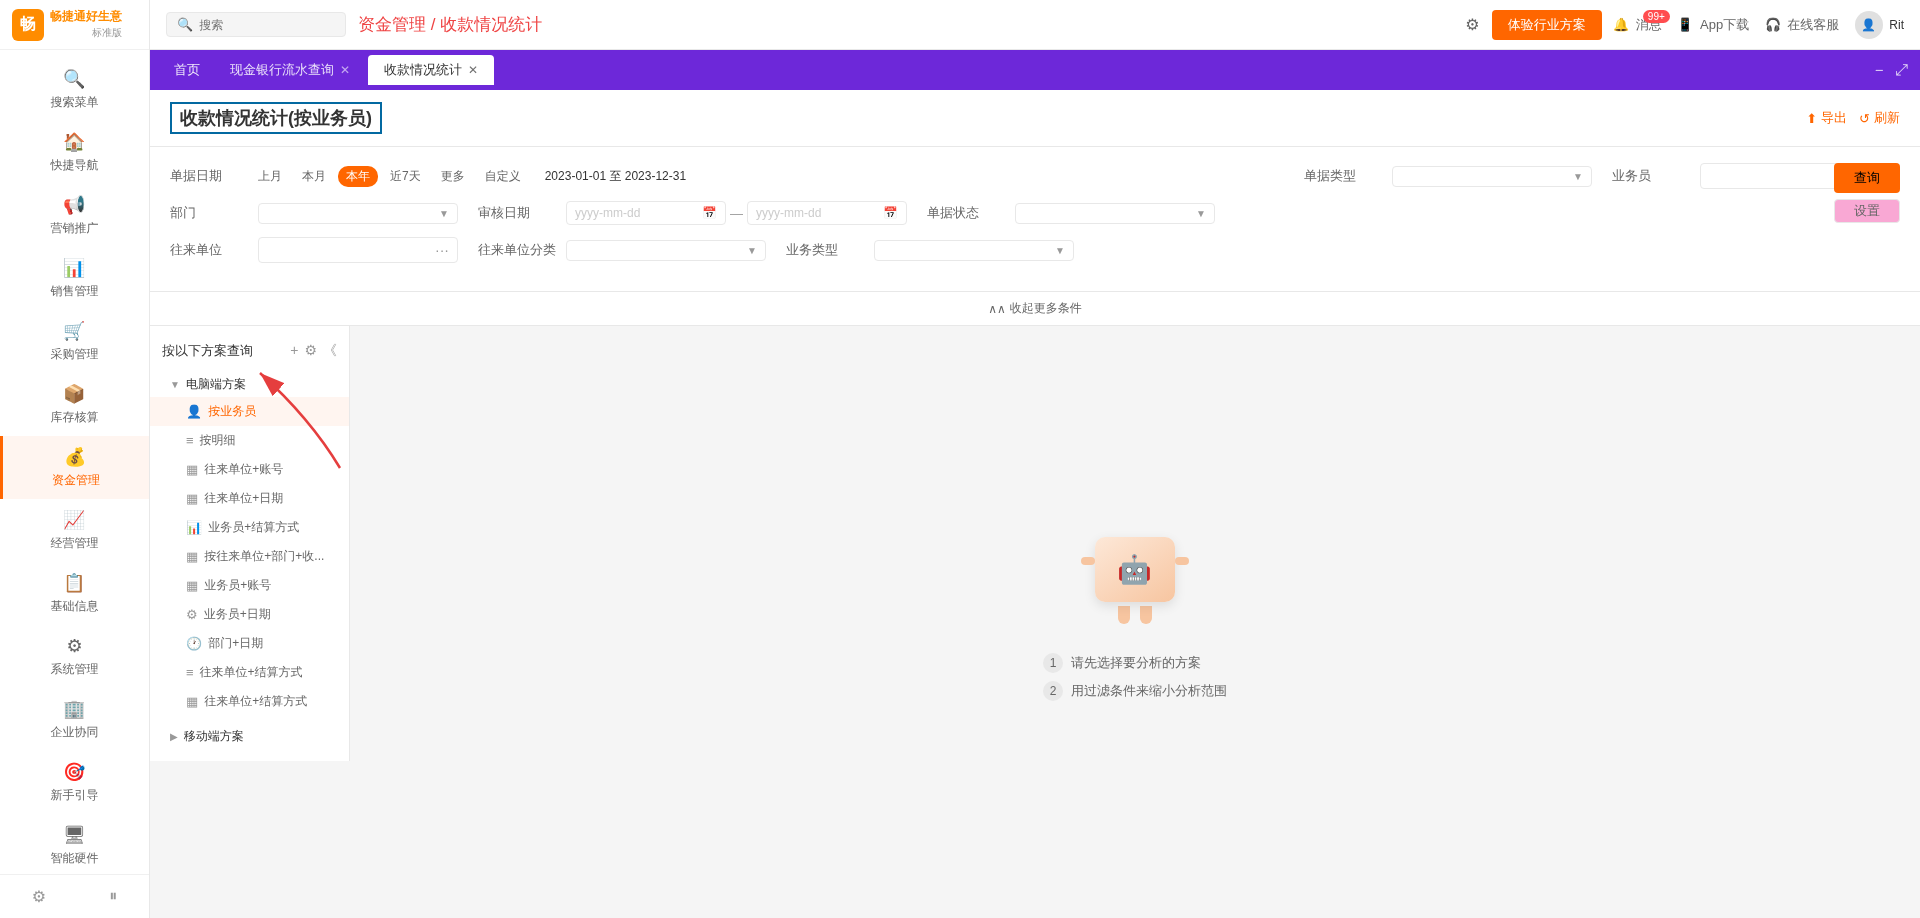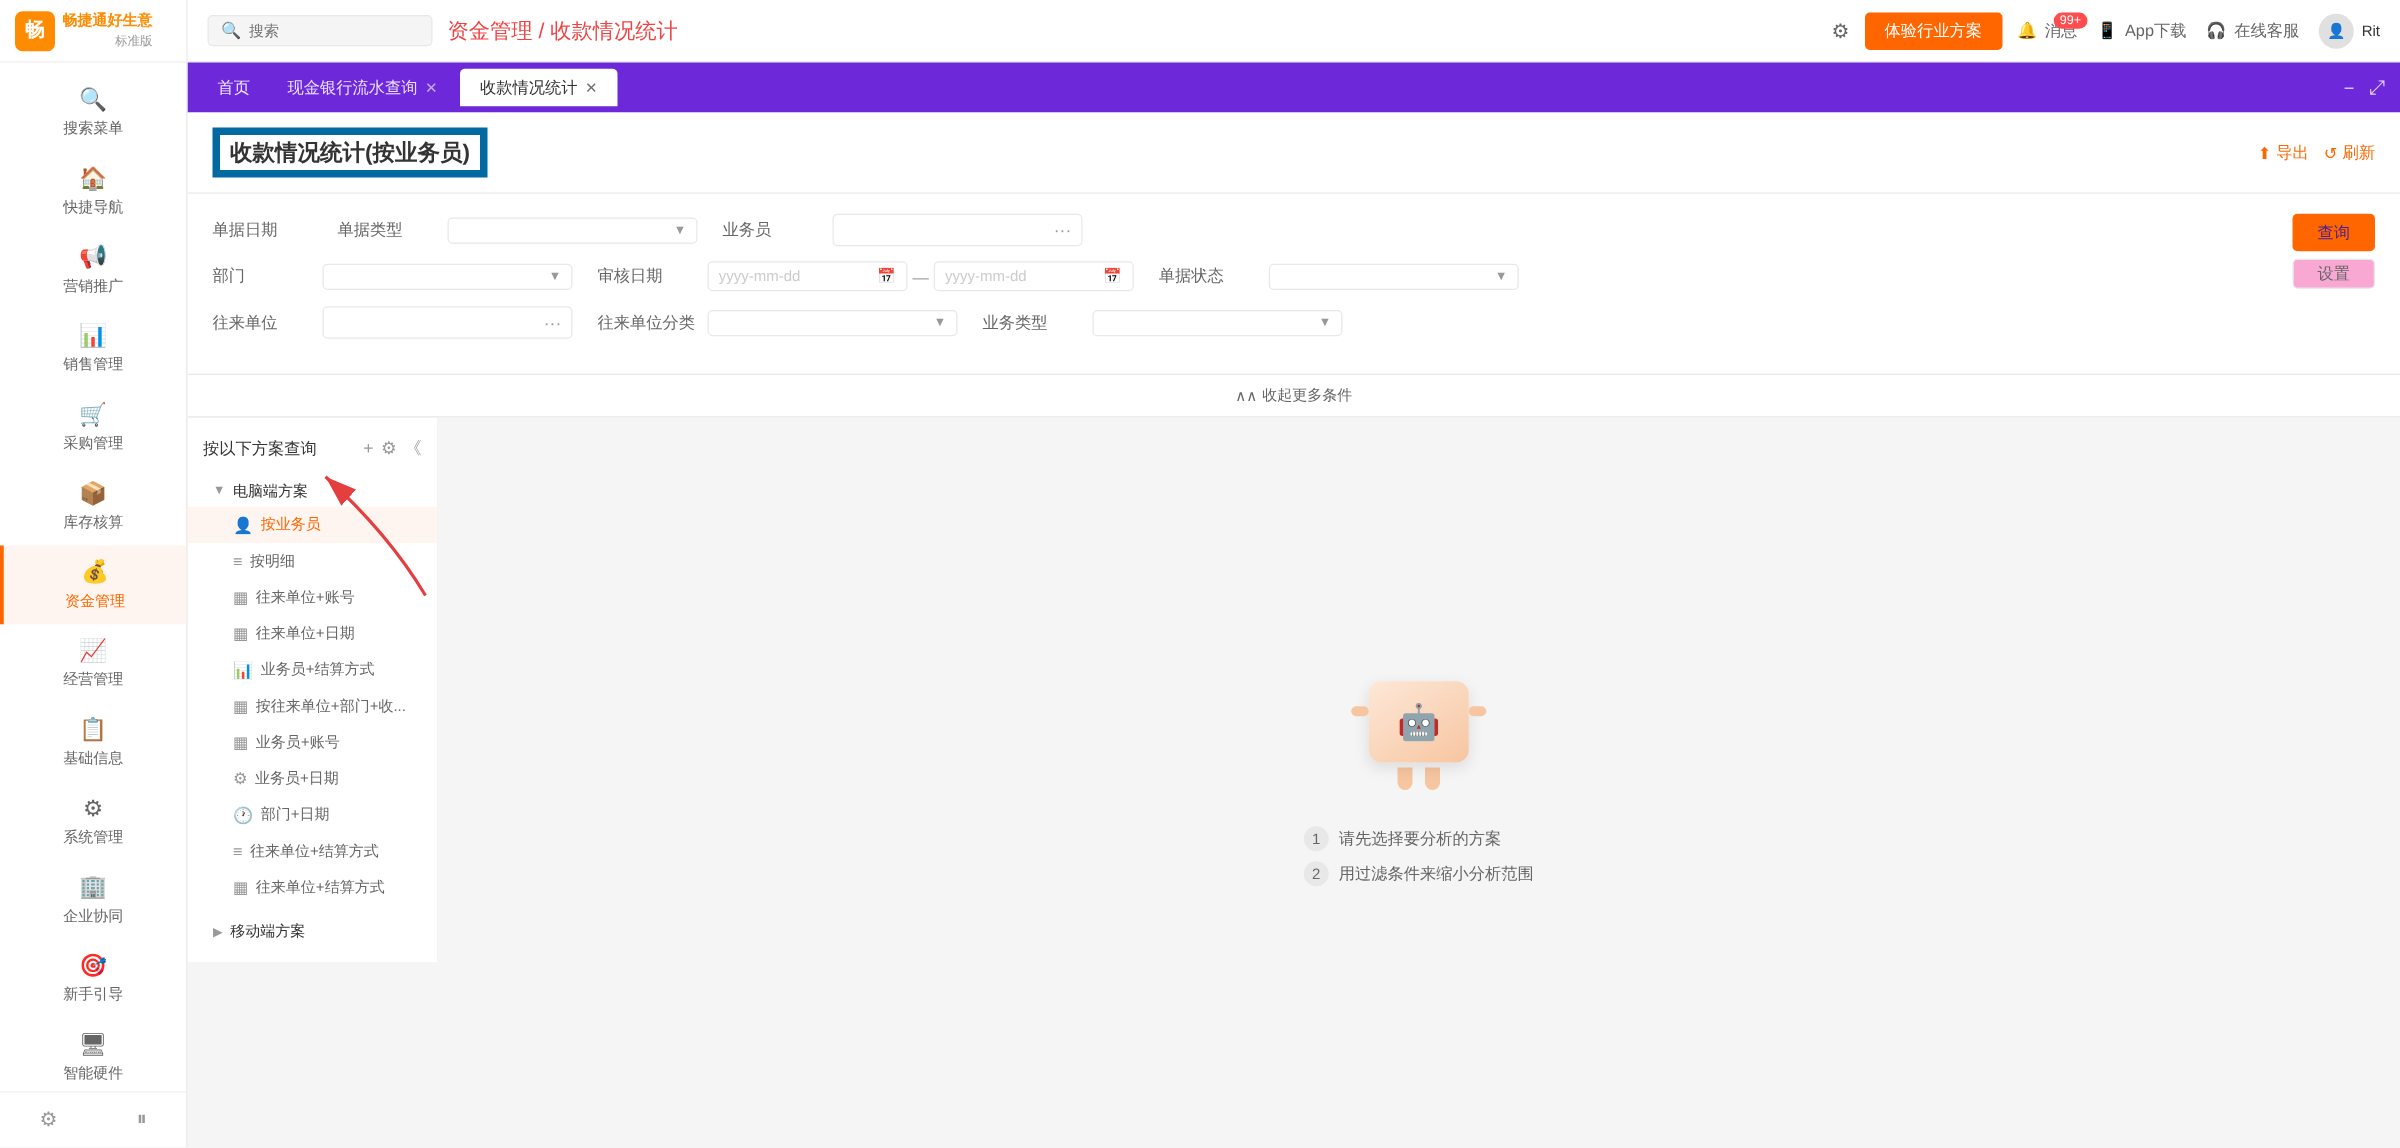--- a/index.html
+++ b/index.html
@@ -42,21 +42,21 @@
     .tab-bar { height: 40px; background: #6d28d9; display: flex; align-items: center; padding: 0 12px; gap: 2px; }
     .tab-item { padding: 6px 16px; color: rgba(255,255,255,0.85); font-size: 13px; cursor: pointer; display: flex; align-items: center; gap: 6px; border-radius: 4px 4px 0 0; }
     .tab-item.active { background: #fff; color: #333; }
     .tab-close { font-size: 12px; opacity: 0.7; }
     .tab-home { color: rgba(255,255,255,0.9); padding: 6px 12px; font-size: 13px; cursor: pointer; }
     .tab-right { margin-left: auto; display: flex; align-items: center; gap: 8px; }
     .tab-ctrl-btn { color: rgba(255,255,255,0.8); cursor: pointer; font-size: 16px; }
 
     
     .page-header { background: #fff; padding: 12px 20px; border-bottom: 1px solid #e8e8e8; display: flex; align-items: center; justify-content: space-between; }
-    .page-title { font-size: 18px; font-weight: bold; color: #333; border: 6px solid #0369a1; padding: 2px 8px; }
+    .page-title { font-size: 18px; font-weight: bold; color: #333; border: 2px solid #0369a1; padding: 2px 8px; }
     .page-header-actions { display: flex; align-items: center; gap: 12px; }
     .header-action-btn { color: #ff6600; font-size: 13px; cursor: pointer; display: flex; align-items: center; gap: 4px; }
 
     
     .content-area { flex: 1; overflow-y: auto; background: #f5f5f5; }
 
     
     .filter-panel { background: #fff; margin: 0; padding: 16px 20px; border-bottom: 1px solid #e8e8e8; position: relative; }
     .filter-row { display: flex; align-items: center; margin-bottom: 12px; gap: 0; }
     .filter-row:last-child { margin-bottom: 0; }
@@ -70,21 +70,21 @@
     .date-range { color: #333; font-size: 12px; margin-left: 8px; }
 
     
     .filter-select { border: 1px solid #e8e8e8; border-radius: 4px; padding: 4px 8px; font-size: 12px; color: #333; display: flex; align-items: center; justify-content: space-between; min-width: 200px; cursor: pointer; background: #fff; }
     .filter-select .arrow { color: #999; font-size: 10px; margin-left: 8px; }
     .filter-input { border: 1px solid #e8e8e8; border-radius: 4px; padding: 4px 8px; font-size: 12px; color: #999; min-width: 200px; cursor: pointer; background: #fff; display: flex; align-items: center; justify-content: space-between; }
     .filter-separator { color: #999; margin: 0 4px; }
 
     
     .action-buttons { position: absolute; right: 20px; top: 16px; display: flex; flex-direction: column; gap: 6px; }
-    .btn-query { background: #ff6600; color: #4c1d95; border: none; border-radius: 4px; padding: 6px 20px; font-size: 13px; cursor: pointer; }
+    .btn-query { background: #ff6600; color: #000000; border: none; border-radius: 4px; padding: 6px 20px; font-size: 13px; cursor: pointer; }
     .btn-settings { background: #f9a8d4; color: #666; border: 1px solid #e8e8e8; border-radius: 4px; padding: 2px 16px; font-size: 13px; cursor: pointer; }
 
     
     .collapse-bar { background: #fff; border-bottom: 1px solid #e8e8e8; display: flex; justify-content: center; padding: 8px; cursor: pointer; }
     .collapse-btn { color: #666; font-size: 12px; display: flex; align-items: center; gap: 4px; }
 
     
     .main-panel { display: flex; flex: 1; overflow: hidden; }
     .scheme-panel { width: 200px; background: #fff; border-right: 1px solid #e8e8e8; overflow-y: auto; flex-shrink: 0; padding: 8px 0; }
     .scheme-panel-header { padding: 8px 12px; font-size: 13px; color: #333; display: flex; align-items: center; justify-content: space-between; text-align: right; }
@@ -249,20 +249,31 @@
         </div>
       </div>
     </div>
 
     <div class="content-area">
 
       <div class="filter-panel" style="position:relative;">
 
         <div class="filter-row">
           <span class="filter-label">单据日期</span>
+          <div class="filter-value">
+            <div class="date-tabs">
+              <span class="date-tab">上月</span>
+              <span class="date-tab">本月</span>
+              <span class="date-tab active">本年</span>
+              <span class="date-tab">近7天</span>
+              <span class="date-tab">更多</span>
+              <span class="date-tab">自定义</span>
+            </div>
+            <span class="date-range">2023-01-01 至 2023-12-31</span>
+          </div>
           <span class="filter-label" style="margin-left:20px;">单据类型</span>
           <div class="filter-select" style="min-width:200px;margin-left:8px;">
             <span></span>
             <span class="arrow">▼</span>
           </div>
           <span class="filter-label" style="margin-left:20px;">业务员</span>
           <div class="filter-select" style="min-width:200px;margin-left:8px;">
             <span></span>
             <span style="color:#999;font-size:14px;margin-left:auto;">···</span>
           </div>

